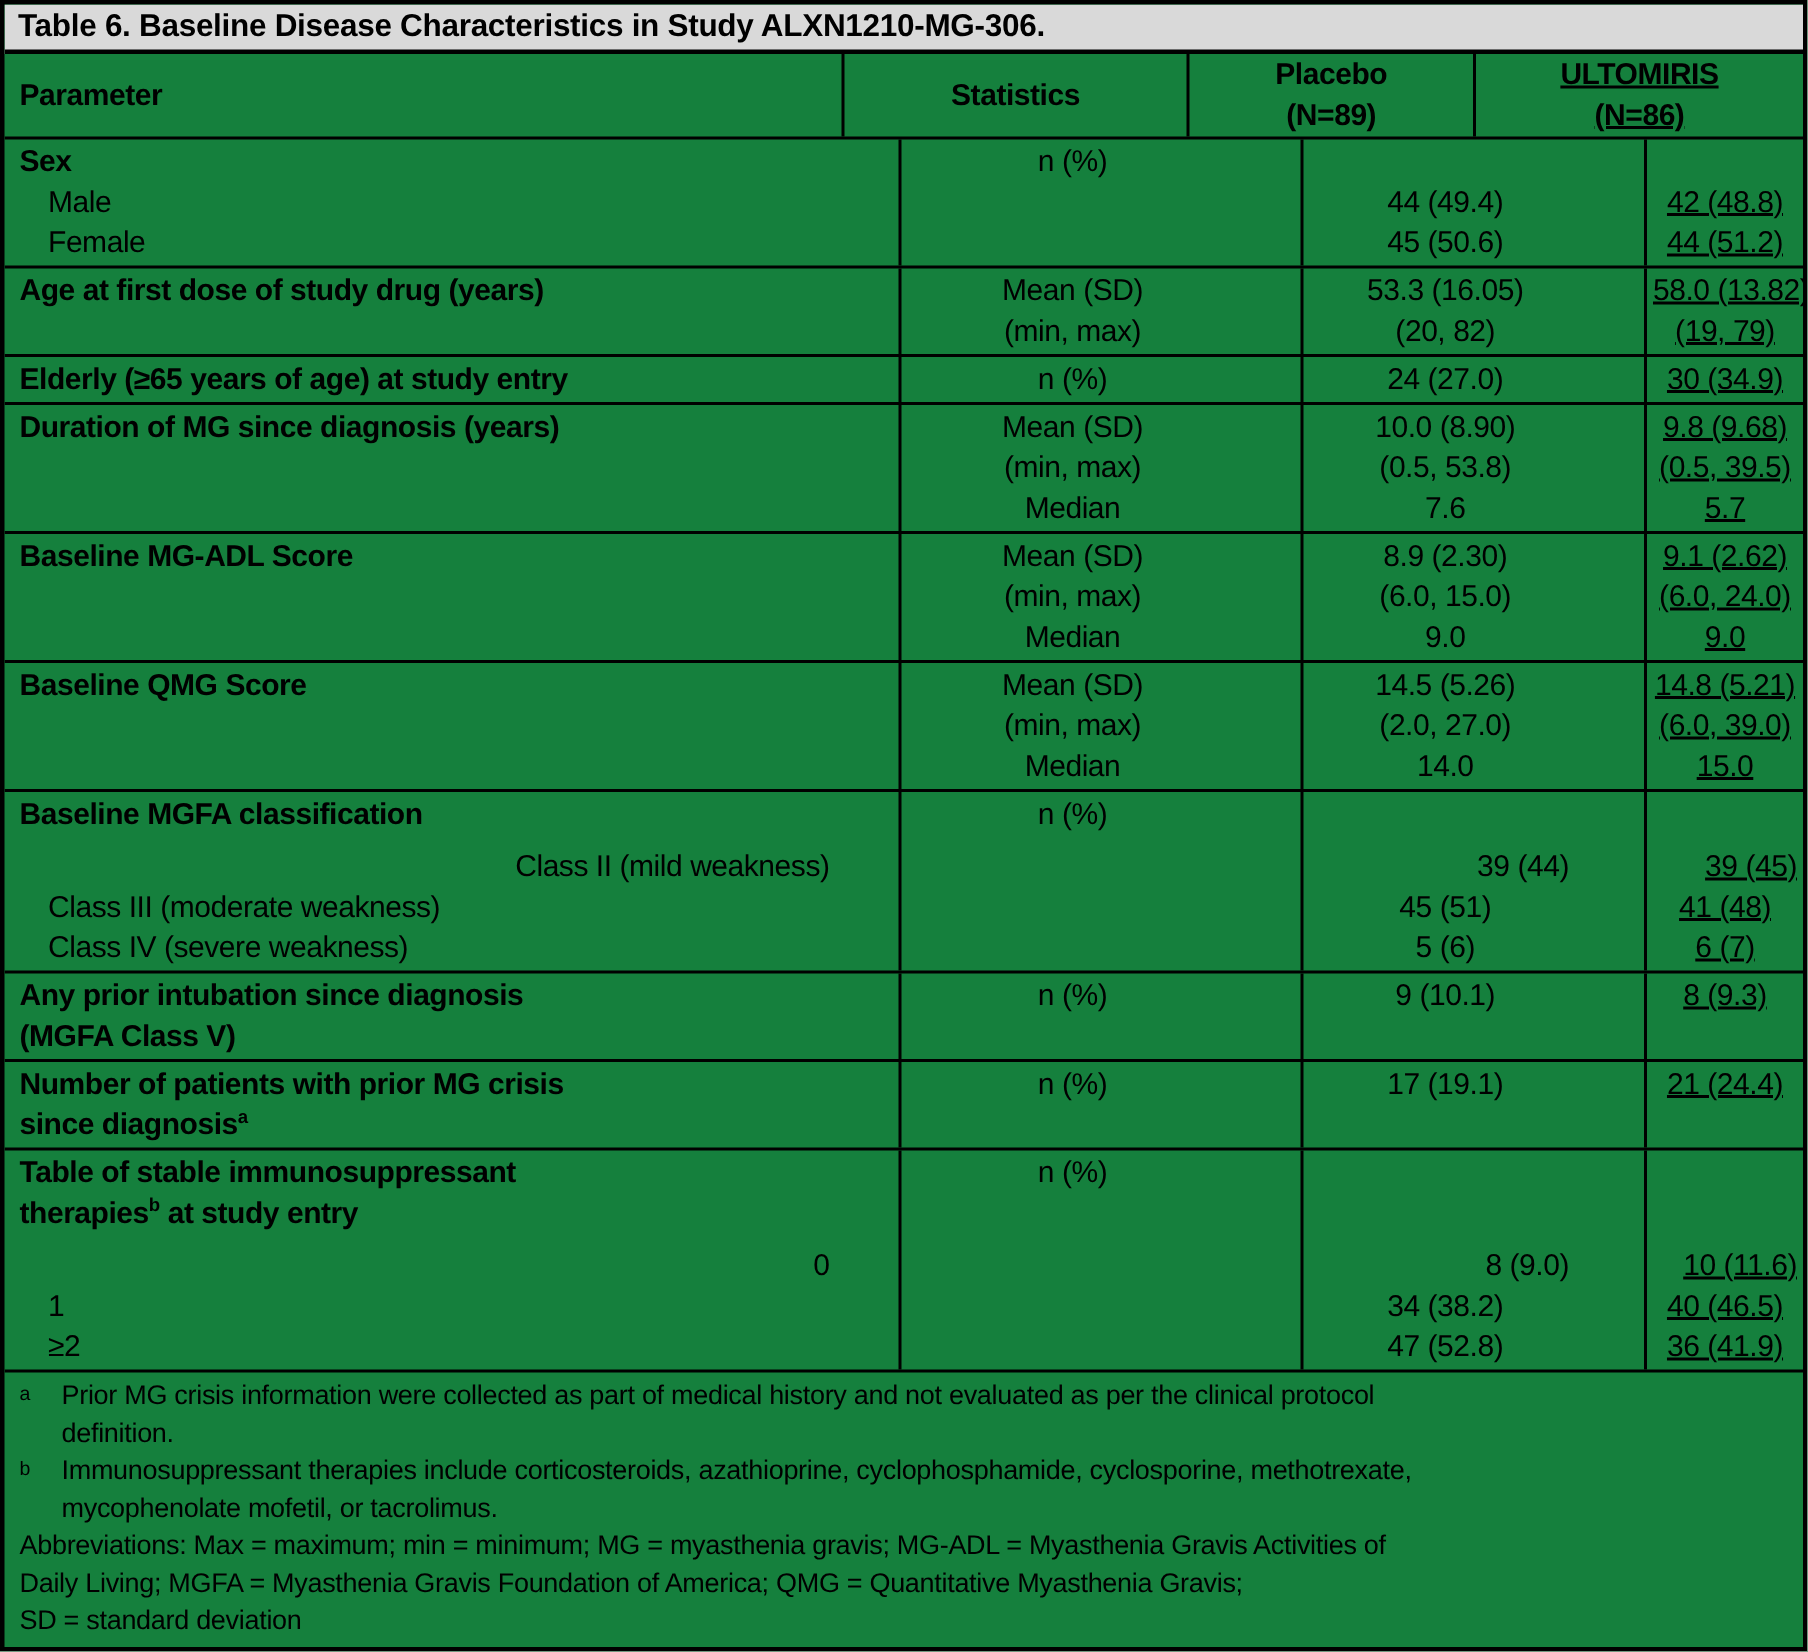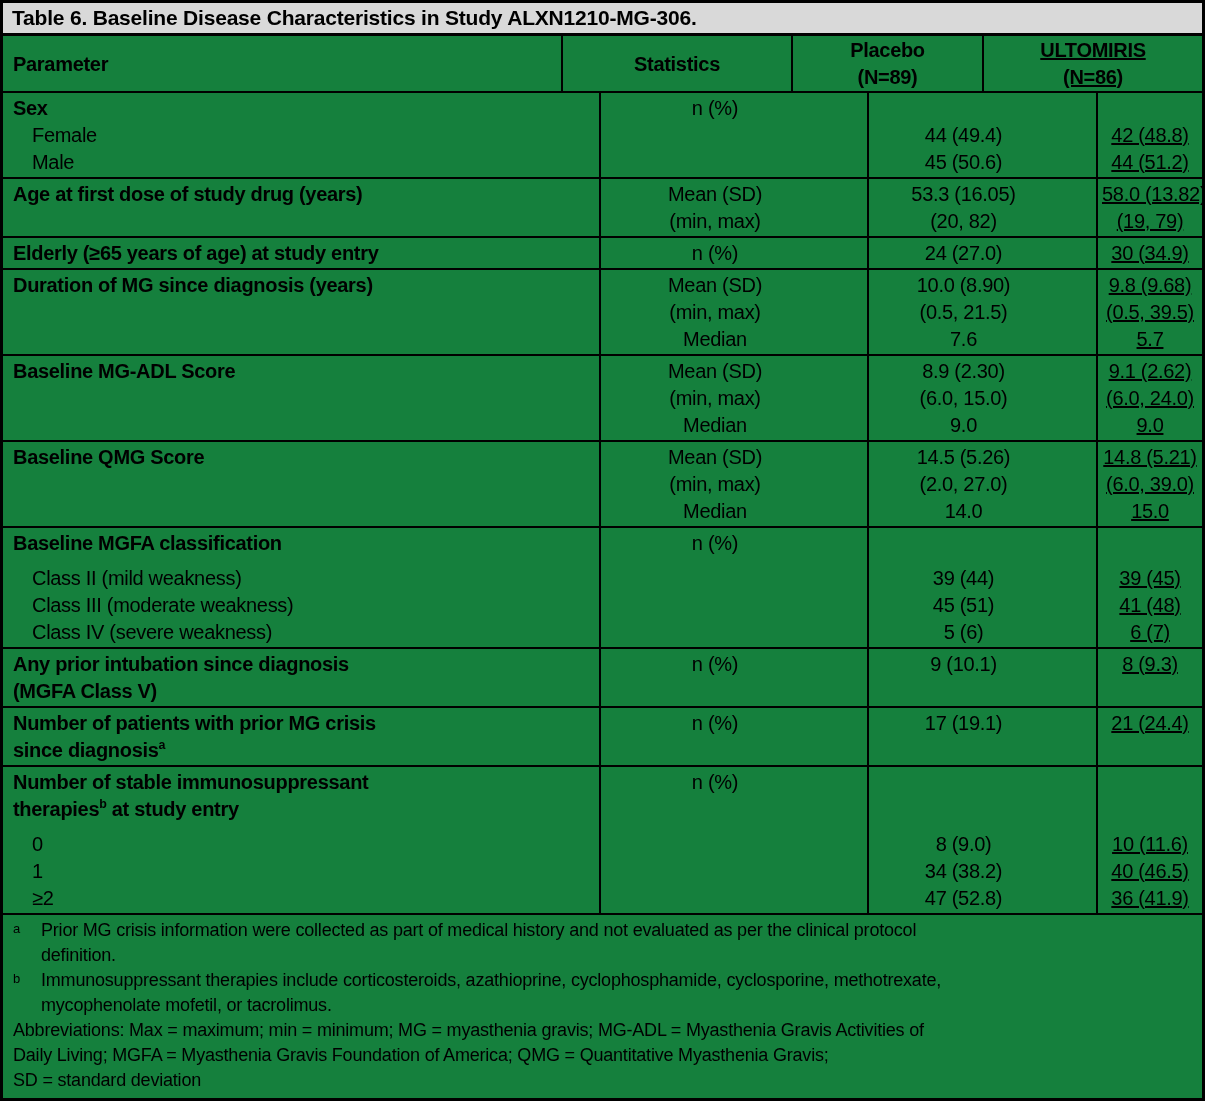--- a/index.html
+++ b/index.html
@@ -35,21 +35,21 @@
   .c-ulto{flex:1;text-align:center;padding:2px 4px 1px;text-decoration:underline;}
   .line{
     font-size:20px;
     line-height:27px;
     min-height:27px;
     white-space:nowrap;
     letter-spacing:-0.3px;
   }
   .line.bold{font-weight:bold;}
   .line.indent{padding-left:19px;}
-  .line.gap{margin-top:8px;}
+  .line.gap{margin-top:8px;text-align:right;}
   .line sup{font-size:0.62em;line-height:0;}
   
   .header{height:57px;border-bottom:2px solid #000;}
   .hc{display:flex;flex-direction:column;justify-content:center;
       font-weight:bold;font-size:20px;line-height:27px;letter-spacing:-0.3px;}
   .hc.c-param{justify-content:center;}
   .hc .hline{text-align:inherit;white-space:nowrap;}
   .c-stat.hc,.c-placebo.hc,.c-ulto.hc{text-align:center;}
   
   .footnotes{
@@ -89,22 +89,22 @@
     <div class="c c-ulto hc">
       <div class="hline">ULTOMIRIS</div>
       <div class="hline">(N=86)</div>
     </div>
   </div>
 
   <div id="rows">
       <div class="row rblock">
         <div class="c c-param">
           <div class="line bold">Sex</div>
+          <div class="line indent">Male</div>
           <div class="line indent">Female</div>
-          <div class="line indent">Male</div>
         </div>
         <div class="c c-stat">
           <div class="line">n (%)</div>
           <div class="line"></div>
           <div class="line"></div>
         </div>
         <div class="c c-placebo">
           <div class="line"></div>
           <div class="line">44 (49.4)</div>
           <div class="line">45 (50.6)</div>
@@ -153,21 +153,21 @@
           <div class="line"></div>
           <div class="line"></div>
         </div>
         <div class="c c-stat">
           <div class="line">Mean (SD)</div>
           <div class="line">(min, max)</div>
           <div class="line">Median</div>
         </div>
         <div class="c c-placebo">
           <div class="line">10.0 (8.90)</div>
-          <div class="line">(0.5, 21.5)</div>
+          <div class="line">(0.5, 53.8)</div>
           <div class="line">7.6</div>
         </div>
         <div class="c c-ulto">
           <div class="line">9.8 (9.68)</div>
           <div class="line">(0.5, 39.5)</div>
           <div class="line">5.7</div>
         </div>
       </div>
       <div class="row rblock">
         <div class="c c-param">
@@ -270,21 +270,21 @@
           <div class="line">17 (19.1)</div>
           <div class="line"></div>
         </div>
         <div class="c c-ulto">
           <div class="line">21 (24.4)</div>
           <div class="line"></div>
         </div>
       </div>
       <div class="row rblock">
         <div class="c c-param">
-          <div class="line bold">Number of stable immunosuppressant</div>
+          <div class="line bold">Table of stable immunosuppressant</div>
           <div class="line bold">therapies<sup>b</sup> at study entry</div>
           <div class="line gap indent">0</div>
           <div class="line indent">1</div>
           <div class="line indent">≥2</div>
         </div>
         <div class="c c-stat">
           <div class="line">n (%)</div>
           <div class="line"></div>
           <div class="line gap"></div>
           <div class="line"></div>

